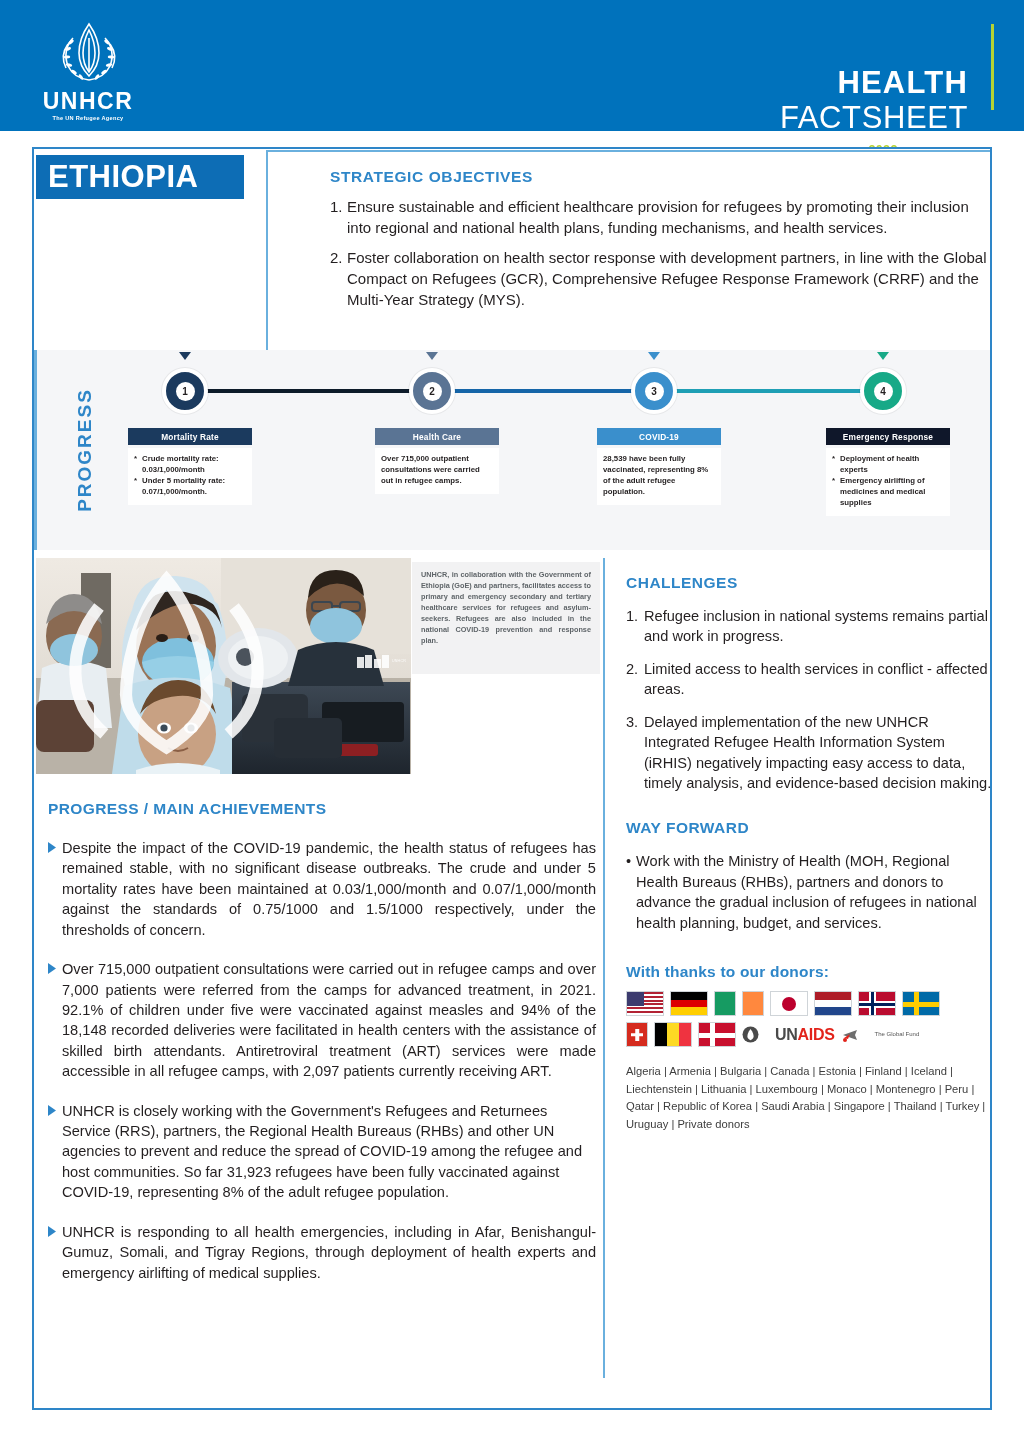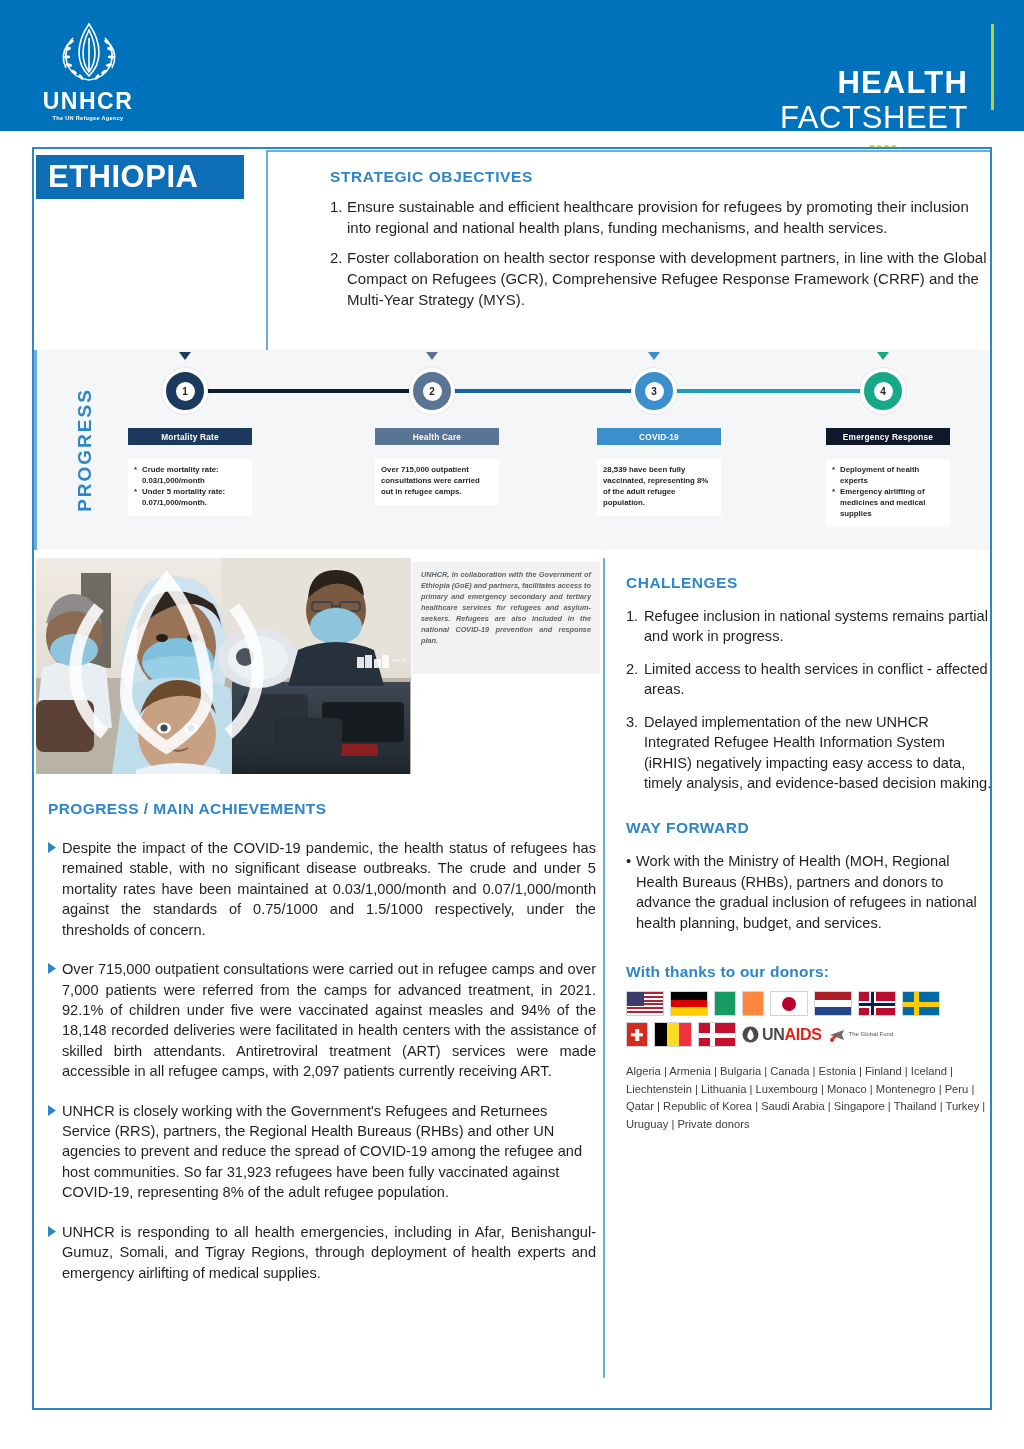--- a/index.html
+++ b/index.html
@@ -147,21 +147,21 @@
     z-index: 3;
   }
   .tl-chip {
     position: absolute; top: 78px;
     width: 124px; height: 17px;
     display: flex; align-items: center; justify-content: center;
     font-size: 8.3px; font-weight: bold; color: #ffffff;
     letter-spacing: .2px; white-space: nowrap; overflow: hidden;
   }
   .tl-box {
-    position: absolute; top: 109px;
+    position: absolute; top: 98px;
     width: 124px;
     background: #ffffff;
     padding: 5px 6px 8px 6px;
     font-size: 7.8px; font-weight: bold; color: #231f20;
     line-height: 1.42;
   }
   .tl-box ul { list-style: none; }
   .tl-box li { position: relative; padding-left: 8px; }
   .tl-box li:before {
     content: "*"; position: absolute; left: 0; top: 0;
@@ -188,21 +188,21 @@
   .wm-logo { width: 20px; height: 16px; }
   .wm-bars { display: flex; gap: 1.5px; align-items: flex-end; }
   .wm-bar { width: 7px; background: #ffffff; }
   .wm-text { font-size: 3.6px; color: #fff; letter-spacing: .2px; }
 
   .caption {
     position: absolute; left: 412px; top: 562px;
     width: 188px; height: 112px;
     background: #f2f2f3;
     padding: 7px 9px;
-    font-size: 7.3px; font-style: italic; font-weight: bold;
+    font-size: 7.3px; font-weight: bold;
     color: #5f6569; line-height: 1.52;
     text-align: justify;
   }
 
   
   .achv {
     position: absolute; left: 48px; top: 800px; width: 548px;
   }
   .achv-title {
     font-size: 15.5px; font-weight: bold; color: #2e86c8;
@@ -245,21 +245,21 @@
     display: flex; align-items: center; gap: 6px;
     margin-bottom: 6px; flex-wrap: nowrap;
   }
   .flag {
     width: 38px; height: 25px; flex: none;
     border: 1px solid #cfd4d8; position: relative; overflow: hidden;
     background: #fff;
   }
   .flag.small { width: 22px; }
   .unaids, .globalfund {
-    display: flex; align-items: center; gap: 3px; flex: none;
+    display: flex; align-items: center; gap: 16px; flex: none;
   }
   .unaids-text {
     font-size: 16px; font-weight: bold; letter-spacing: -.3px;
   }
   .unaids-un { color: #4a4a4a; }
   .unaids-aids { color: #e2231a; }
   .gf-text { font-size: 6px; color: #555; line-height: 1.15; }
 
   .donor-list {
     margin-top: 16px;

